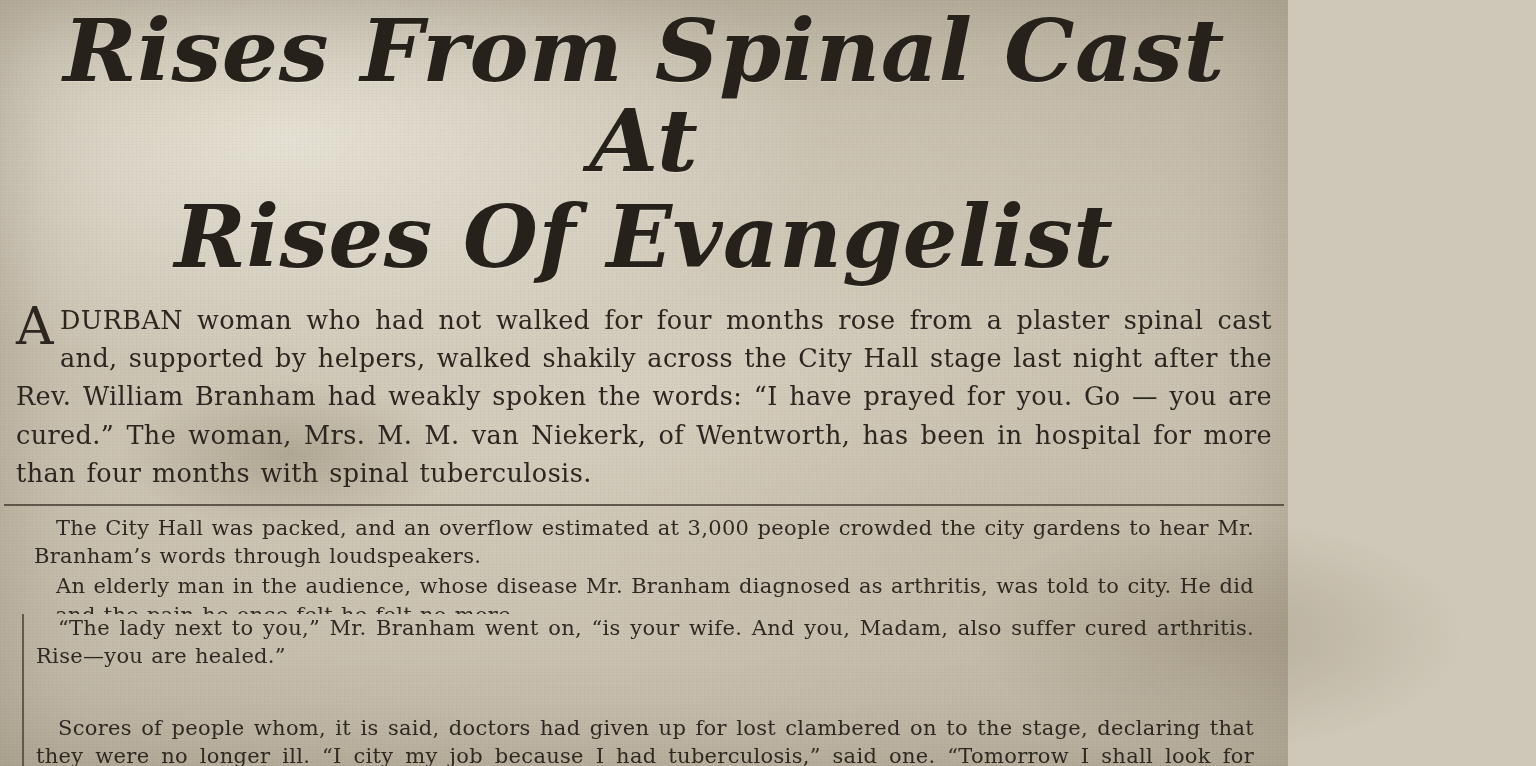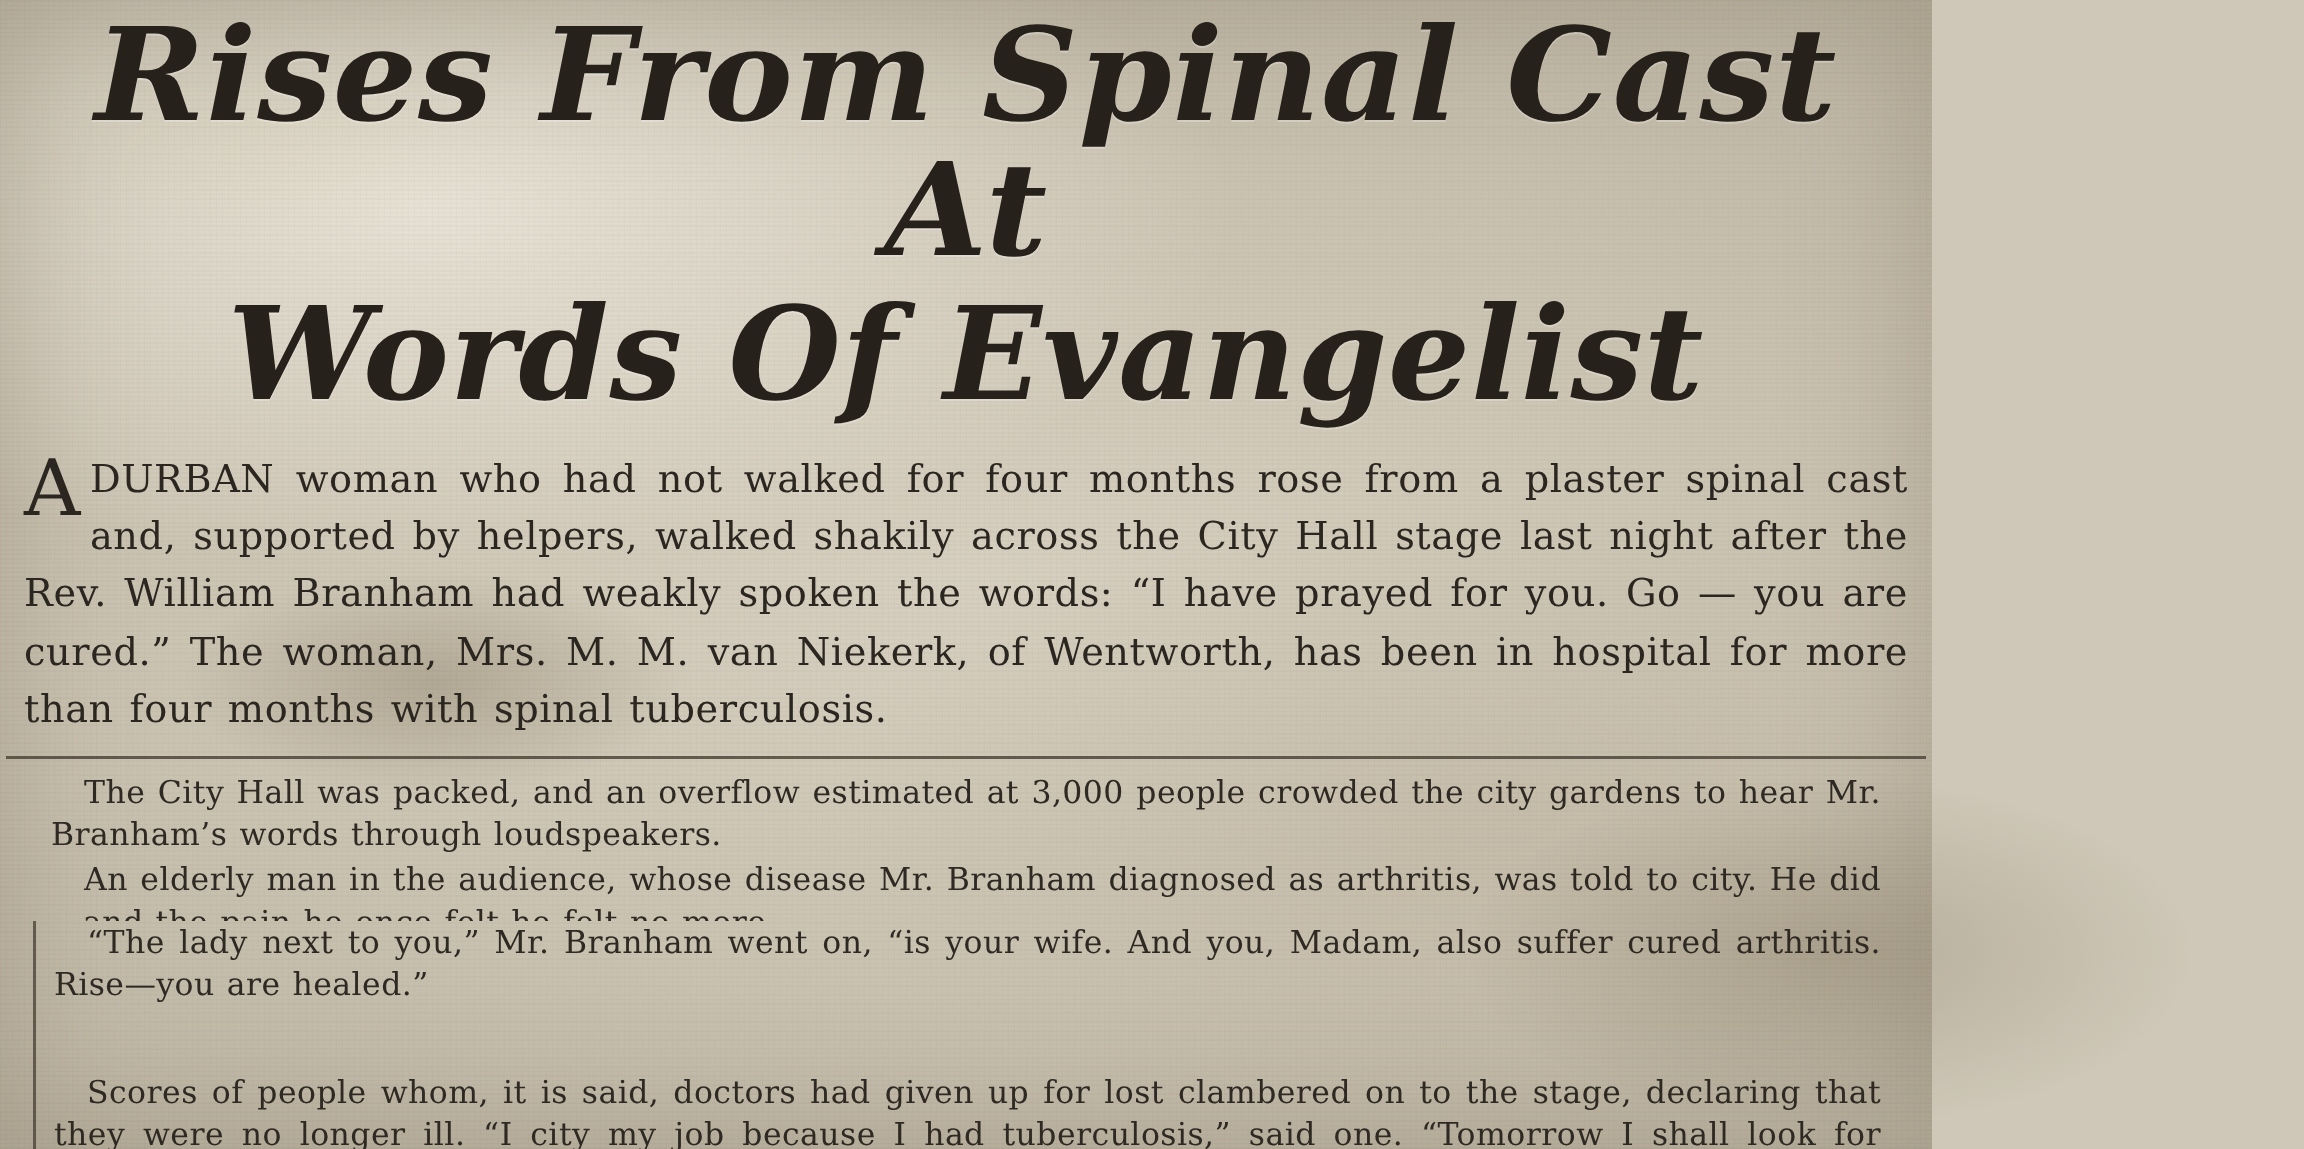--- a/index.html
+++ b/index.html
@@ -140,21 +140,21 @@
 
 <div class="paper">
 
   <div class="grain"></div>
   <div class="blotch" style="left:120px; top:380px; width:340px; height:150px; background: radial-gradient(ellipse at center, rgba(150,140,118,0.35), rgba(150,140,118,0) 70%);"></div>
   <div class="blotch" style="left:980px; top:520px; width:480px; height:230px; background: radial-gradient(ellipse at center, rgba(160,150,128,0.32), rgba(160,150,128,0) 72%);"></div>
   <div class="blotch" style="left:40px; top:40px; width:300px; height:120px; background: radial-gradient(ellipse at center, rgba(255,253,245,0.40), rgba(255,253,245,0) 70%);"></div>
 
   <div class="headline">
     <div class="headline-line-1">Rises From Spinal Cast At</div>
-    <div class="headline-line-2">Words Of Evangelist</div>
+    <div class="headline-line-2">Rises Of Evangelist</div>
   </div>
 
   <div class="lead-wrap">
     <div class="lead">
       <span class="dropcap">A</span>
       <span>DURBAN woman who had not walked for four months rose from a plaster spinal cast and, supported by helpers, walked shakily across the City Hall stage last night after the Rev. William Branham had weakly spoken the words: “I have prayed for you.  Go — you are cured.”   The woman, Mrs. M. M. van Niekerk, of Wentworth, has been in hospital for more than four months with spinal tuberculosis.</span>
     </div>
   </div>
 
   <div class="rule-horizontal"></div>

